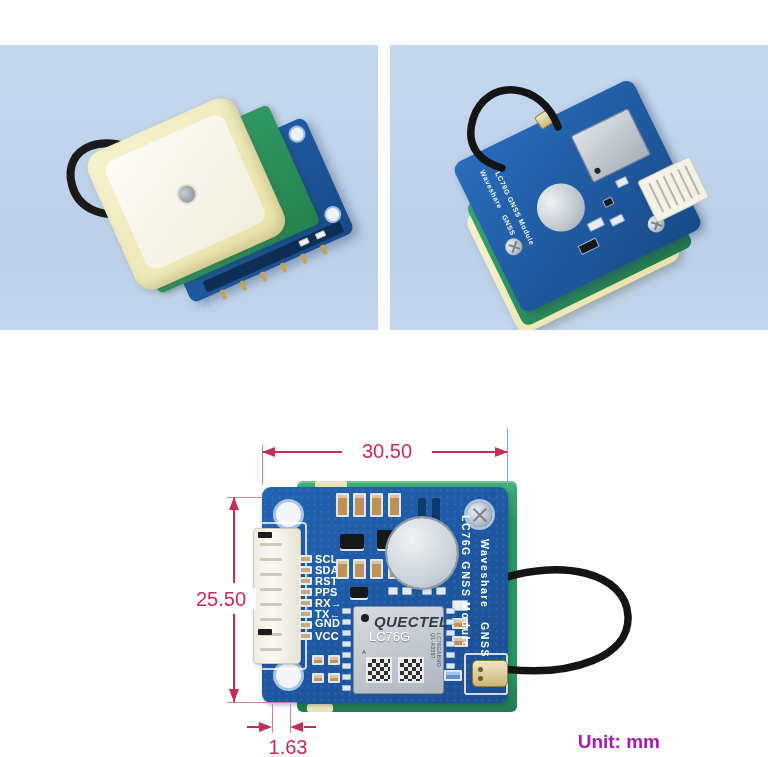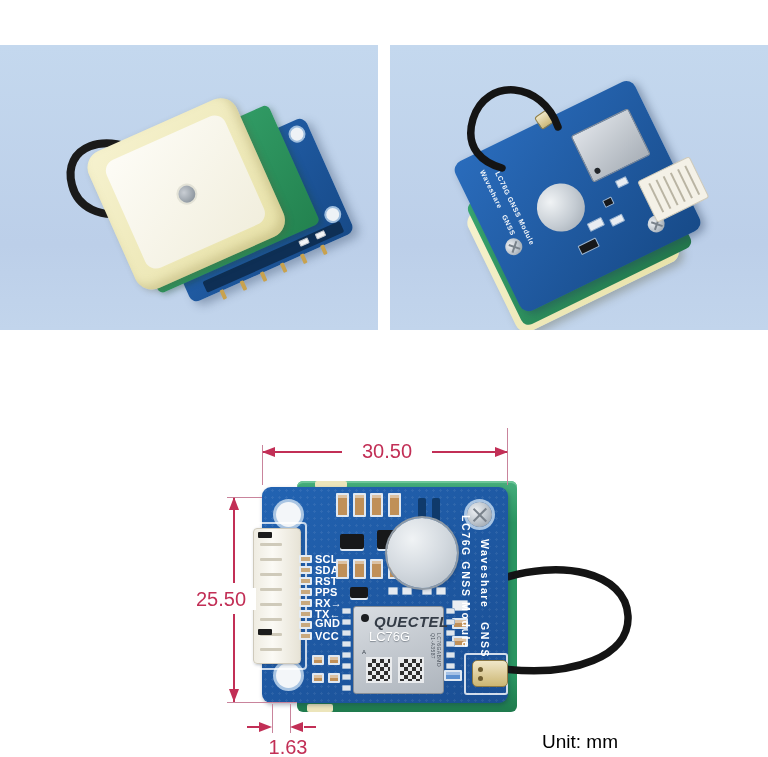--- a/index.html
+++ b/index.html
@@ -98,21 +98,21 @@
 
   
   .dl{position:absolute; background:var(--accent);}
   .xl{position:absolute; background:var(--ext);}
   .arr{position:absolute; width:0; height:0; border:solid transparent;}
   .arr-l{border-width:5px 13px 5px 0; border-right-color:var(--accent);}
   .arr-r{border-width:5px 0 5px 13px; border-left-color:var(--accent);}
   .arr-u{border-width:0 5px 13px 5px; border-bottom-color:var(--accent);}
   .arr-d{border-width:13px 5px 0 5px; border-top-color:var(--accent);}
   .dimtxt{position:absolute; color:var(--accent); font-size:20px; font-weight:400; text-align:center; background:#fff; line-height:22px;}
-  .unit{position:absolute; left:500px; top:731px; width:160px; text-align:center; color:#000000; font-size:19px; font-weight:400;}
+  .unit{position:absolute; left:500px; top:731px; width:160px; text-align:right; color:#a21caf; font-size:19px; font-weight:700;}
 </style>
 </head>
 <body>
 
 <div class="stage">
 
 
   <div class="photo" style="left:0;">
     <svg width="378" height="285" viewBox="0 0 378 285">
       <path d="M150 112 C 104 84, 62 102, 72 140 C 78 164, 102 172, 122 168" stroke="#1a1a1a" stroke-width="8" fill="none" stroke-linecap="round"></path>

